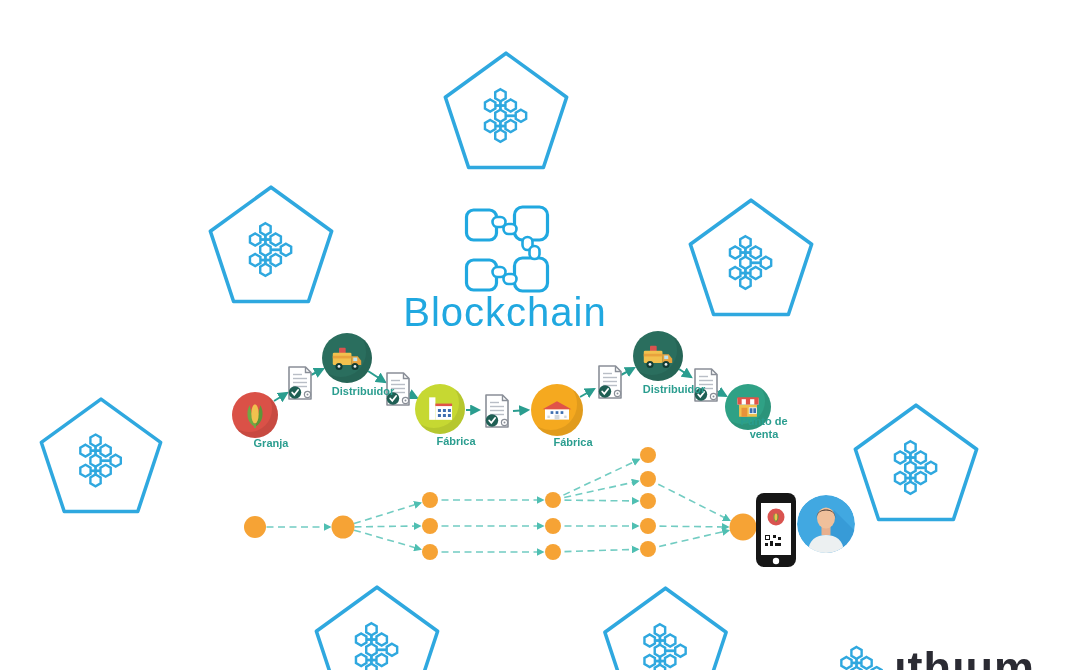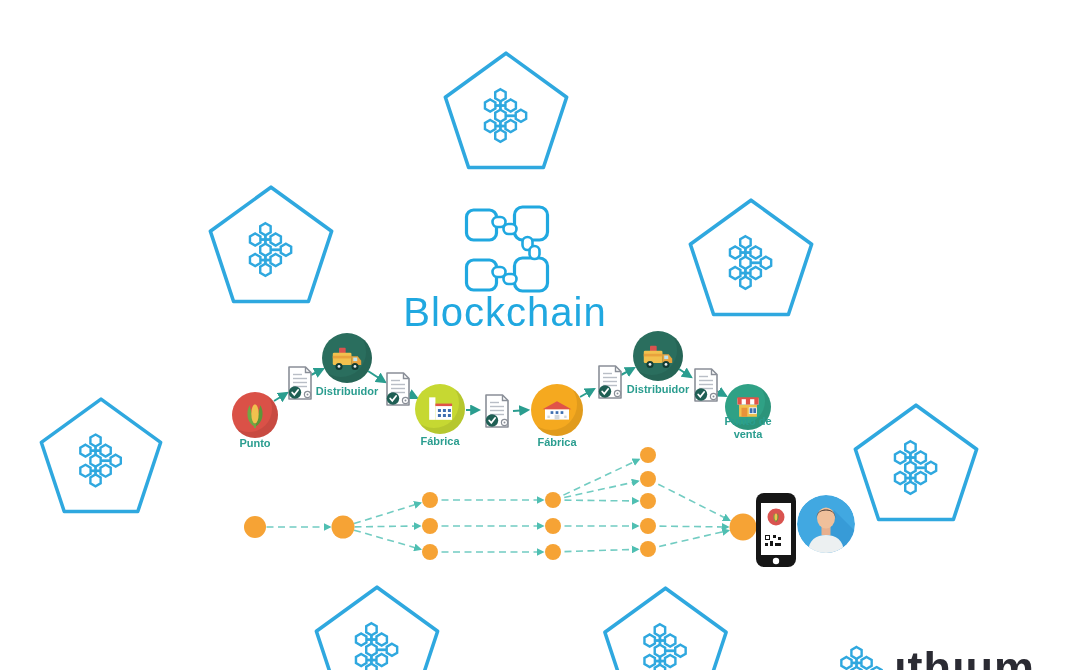--- a/index.html
+++ b/index.html
@@ -4,21 +4,21 @@
 <style>
   html,body{margin:0;padding:0;background:#fff;}
   .canvas{position:relative;width:1080px;height:670px;background:#ffffff;overflow:hidden;
           font-family:"Liberation Sans",sans-serif;margin-top:44px;}
   .abs{position:absolute;}
   svg{display:block;overflow:visible;}
   .lines-layer{position:absolute;left:0;top:0;z-index:1;}
   .pent{position:absolute;z-index:1;}
   .node-circle{position:absolute;border-radius:50%;z-index:3;display:flex;align-items:center;justify-content:center;
                box-shadow:inset -6px -6px 0 rgba(0,0,0,0.08);}
-  .step-label{position:absolute;z-index:3;font-size:11px;font-weight:bold;color:#2A9D8F;text-align:center;line-height:13px;}
+  .step-label{position:absolute;z-index:3;font-size:11px;font-weight:bold;color:#2A9D8F;text-align:center;line-height:13px;padding-left:16px;}
   .doc{position:absolute;z-index:2;}
   .title{position:absolute;z-index:2;font-size:40px;font-weight:500;color:#20A8E0;text-align:center;letter-spacing:1px;}
   .logo-text{position:absolute;z-index:3;font-size:45px;font-weight:bold;color:#2B2B33;letter-spacing:1px;}
 </style>
 </head>
 <body>
 
 <div class="canvas">
 
   <svg width="0" height="0" style="position:absolute" aria-hidden="true">
@@ -251,21 +251,21 @@
   <svg class="doc" style="left:482px;top:349px" width="30" height="36" viewBox="0 0 30 36">
       <use href="#doc-icon"></use>
     </svg>
   <svg class="doc" style="left:595px;top:320px" width="30" height="36" viewBox="0 0 30 36">
       <use href="#doc-icon"></use>
     </svg>
   <svg class="doc" style="left:691px;top:323px" width="30" height="36" viewBox="0 0 30 36">
       <use href="#doc-icon"></use>
     </svg>
 
-  <div class="step-label" style="left:210px;top:393px;width:90px">Punto</div>
+  <div class="step-label" style="left:210px;top:393px;width:90px">Granja</div>
   <div class="step-label" style="left:302px;top:341px;width:90px">Distribuidor</div>
   <div class="step-label" style="left:395px;top:391px;width:90px">Fábrica</div>
   <div class="step-label" style="left:512px;top:392px;width:90px">Fábrica</div>
   <div class="step-label" style="left:613px;top:339px;width:90px">Distribuidor</div>
   <div class="step-label" style="left:703px;top:371px;width:90px">
     <span>Punto de</span><br>
     <span>venta</span>
   </div>
 
   <svg class="abs" style="left:754px;top:447px;z-index:3" width="44" height="78" viewBox="0 0 44 78">

